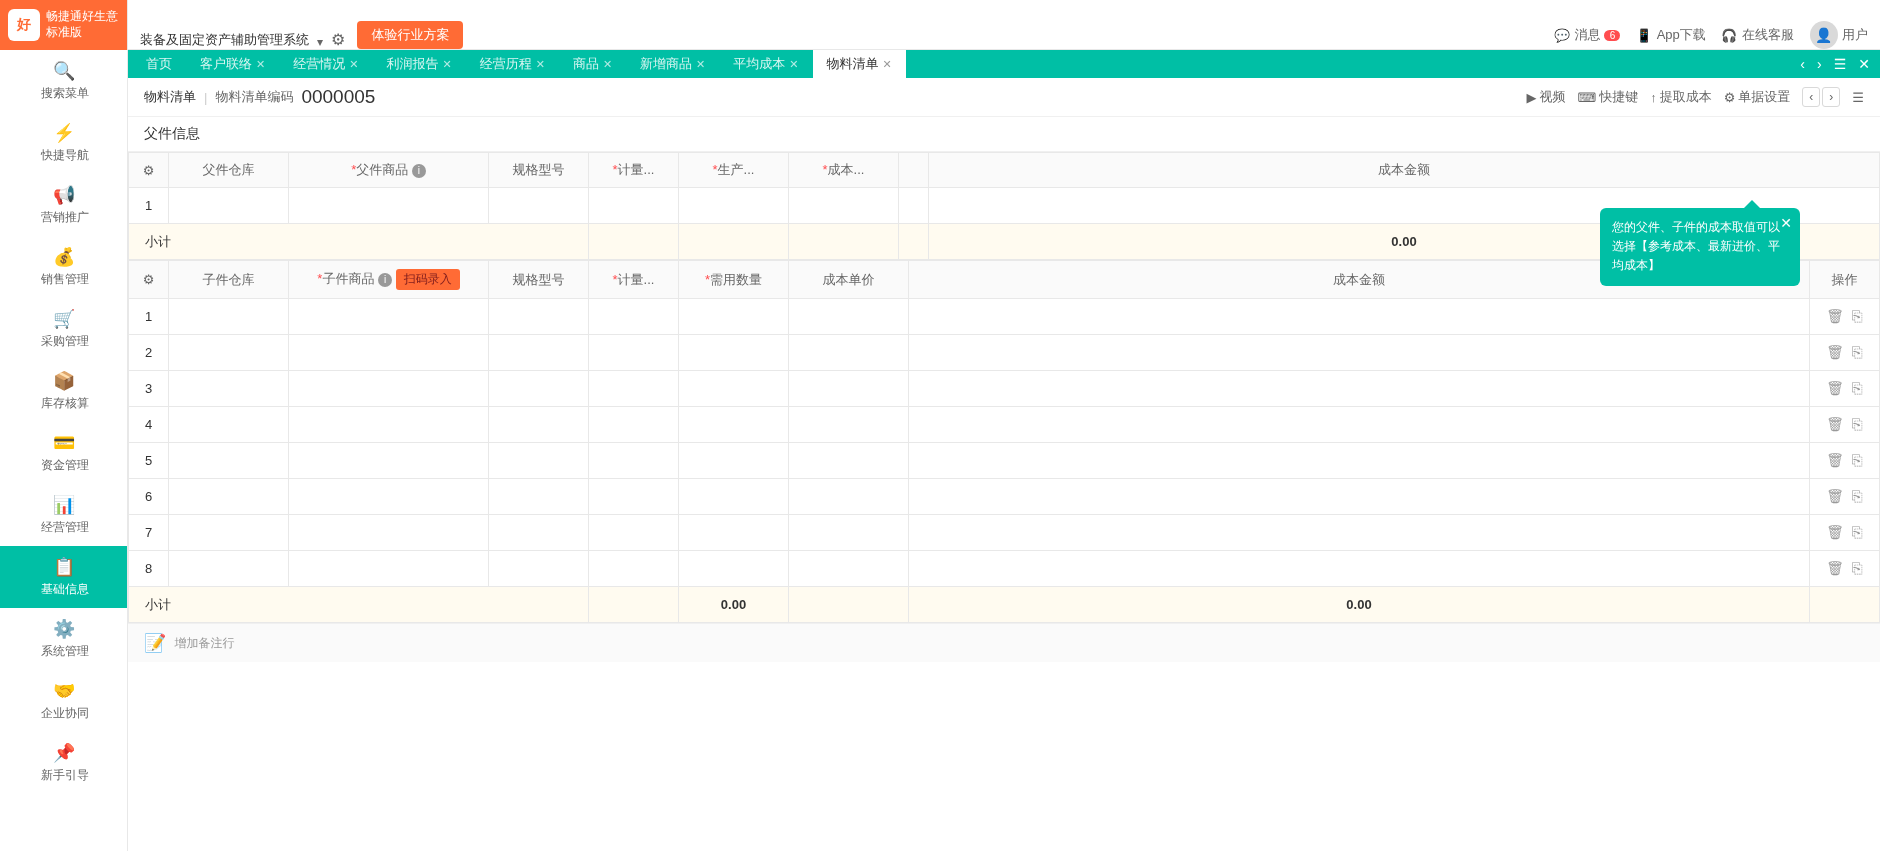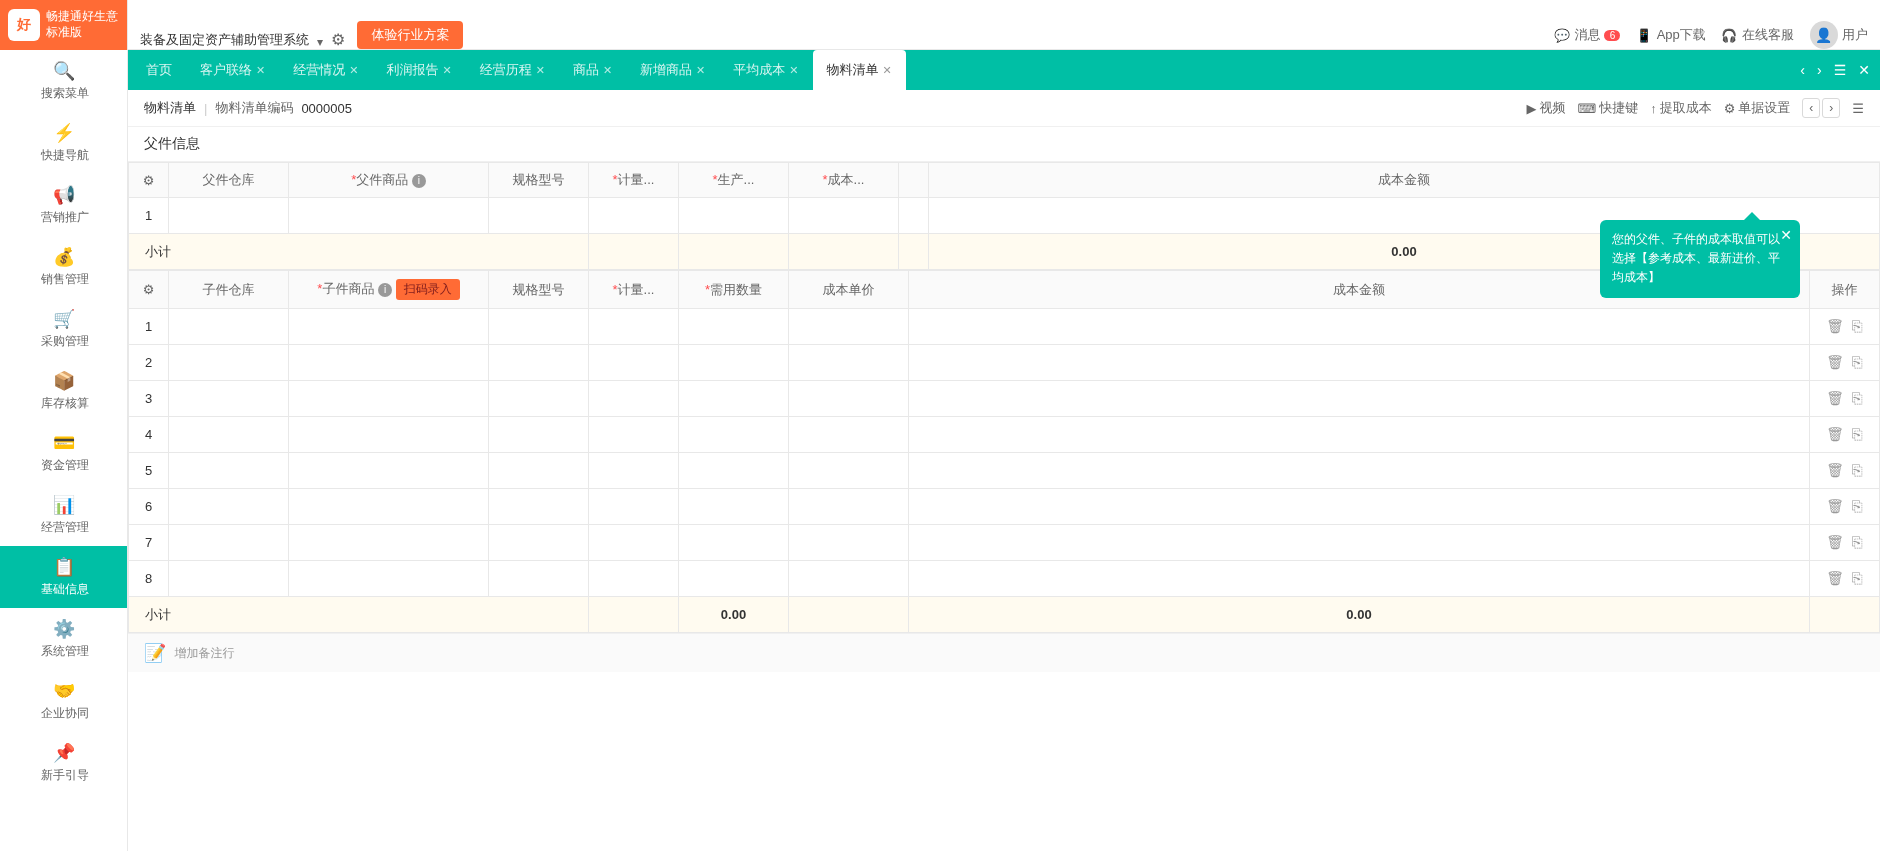--- a/index.html
+++ b/index.html
@@ -22,37 +22,37 @@
     .topbar-system { color: #333; font-size: 13px; font-weight: 500; }
     .topbar-dropdown { color: #666; font-size: 12px; cursor: pointer; }
     .topbar-gear { color: #666; cursor: pointer; font-size: 16px; }
     .topbar-trial-btn { background: #ff6b35; color: #fff; border: none; border-radius: 4px; padding: 5px 14px; cursor: pointer; font-size: 13px; margin-left: 4px; }
     .topbar-right { margin-left: auto; display: flex; align-items: center; gap: 16px; color: #666; font-size: 13px; }
     .topbar-right-item { display: flex; align-items: center; gap: 4px; cursor: pointer; }
     .badge { background: #ff4d4f; color: #fff; border-radius: 10px; font-size: 10px; padding: 0 4px; min-width: 16px; text-align: center; }
     .user-avatar { width: 28px; height: 28px; background: #d9d9d9; border-radius: 50%; display: flex; align-items: center; justify-content: center; color: #666; font-size: 14px; }
 
     
-    .tabbar { background: #00bfa5; display: flex; align-items: center; padding: 12px 4px; height: 40px; overflow: hidden; }
+    .tabbar { background: #00bfa5; display: flex; align-items: center; padding: 12px 4px; height: 28px; overflow: hidden; }
     .tab { padding: 0 14px; height: 40px; display: flex; align-items: center; gap: 4px; cursor: pointer; color: rgba(255,255,255,0.85); font-size: 13px; white-space: nowrap; }
     .tab.active { background: #fff; color: #333; border-radius: 4px 4px 0 0; }
     .tab-close { font-size: 11px; color: rgba(255,255,255,0.7); cursor: pointer; }
     .tab.active .tab-close { color: #999; }
     .tab-arrow { color: #fff; padding: 0 6px; cursor: pointer; font-size: 14px; }
 
     
     .content { flex: 1; background: #fff; overflow-y: auto; padding: 0; display: flex; flex-direction: column; }
 
     
     .action-bar { display: flex; align-items: center; padding: 8px 16px; border-bottom: 1px solid #f0f0f0; gap: 8px; background: #fff; }
     .breadcrumb { display: flex; align-items: center; gap: 6px; font-size: 13px; }
     .breadcrumb-item { color: #666; cursor: pointer; }
     .breadcrumb-item.current { color: #333; }
     .doc-code-label { color: #666; font-size: 13px; }
-    .doc-code-value { color: #333; font-size: 13px; font-weight: 500; }
+    .doc-code-value { color: #333; font-size: 19px; font-weight: 500; }
     .action-bar-right { margin-left: auto; display: flex; align-items: center; gap: 12px; color: #666; font-size: 13px; }
     .action-btn { display: flex; align-items: center; gap: 3px; cursor: pointer; color: #666; font-size: 13px; }
     .nav-arrows { display: flex; gap: 2px; }
     .nav-arrow { border: 1px solid #d9d9d9; border-radius: 3px; padding: 2px 6px; cursor: pointer; color: #666; font-size: 12px; }
 
     
     .section-header { padding: 8px 16px; font-size: 14px; font-weight: 500; color: #333; border-bottom: 1px solid #f0f0f0; background: #fff; }
 
     
     .data-table { width: 100%; border-collapse: collapse; font-size: 13px; }

